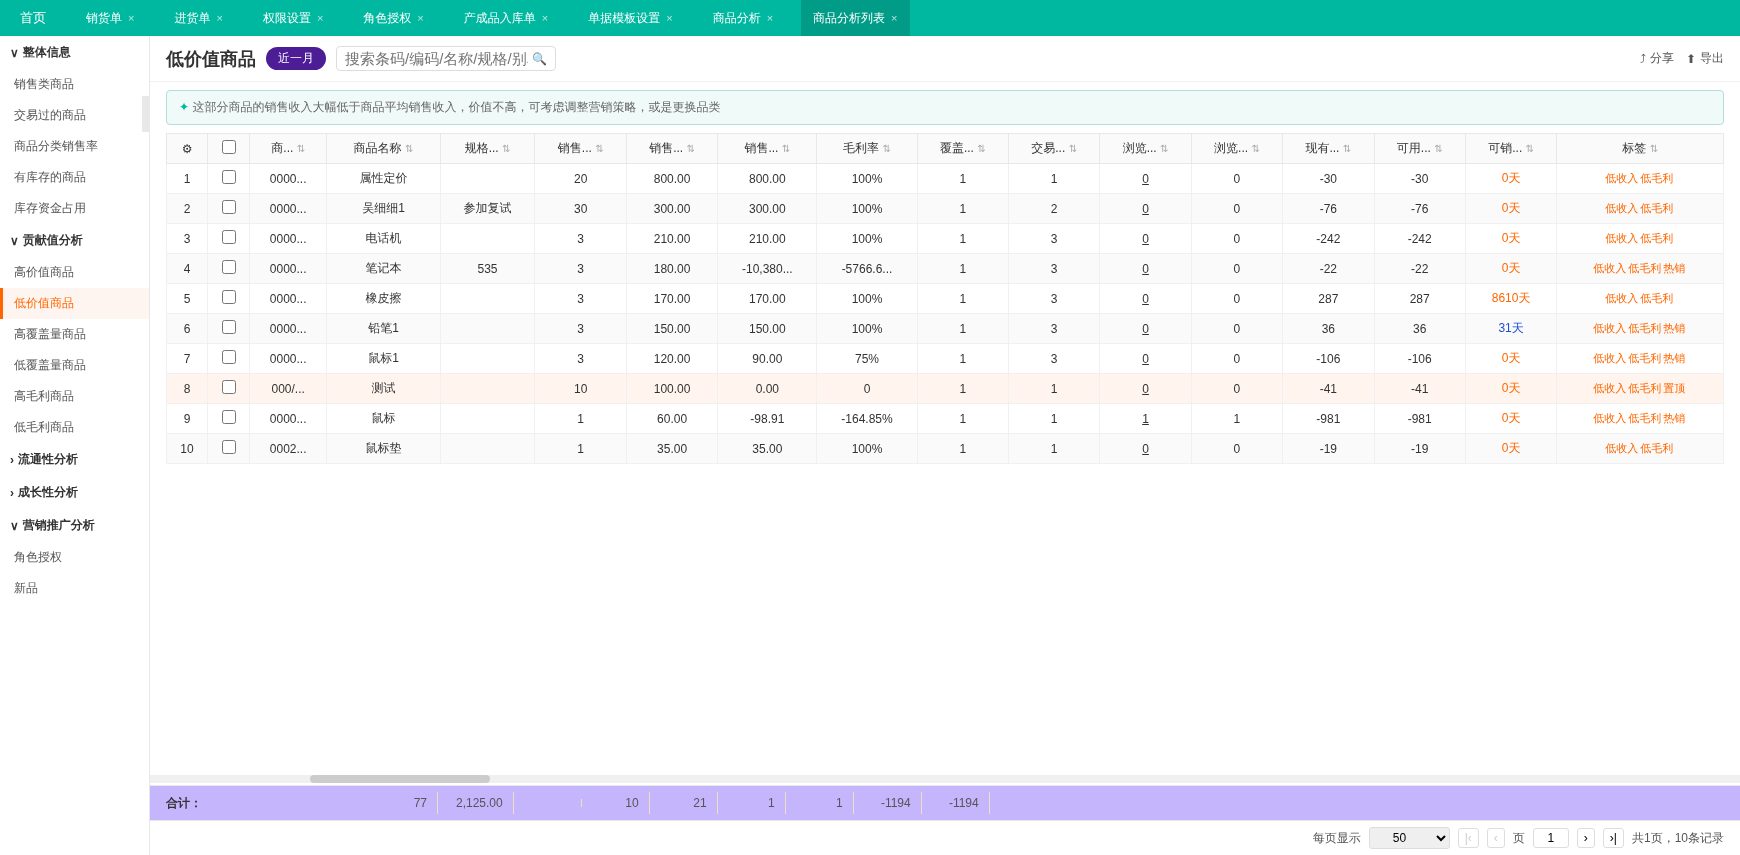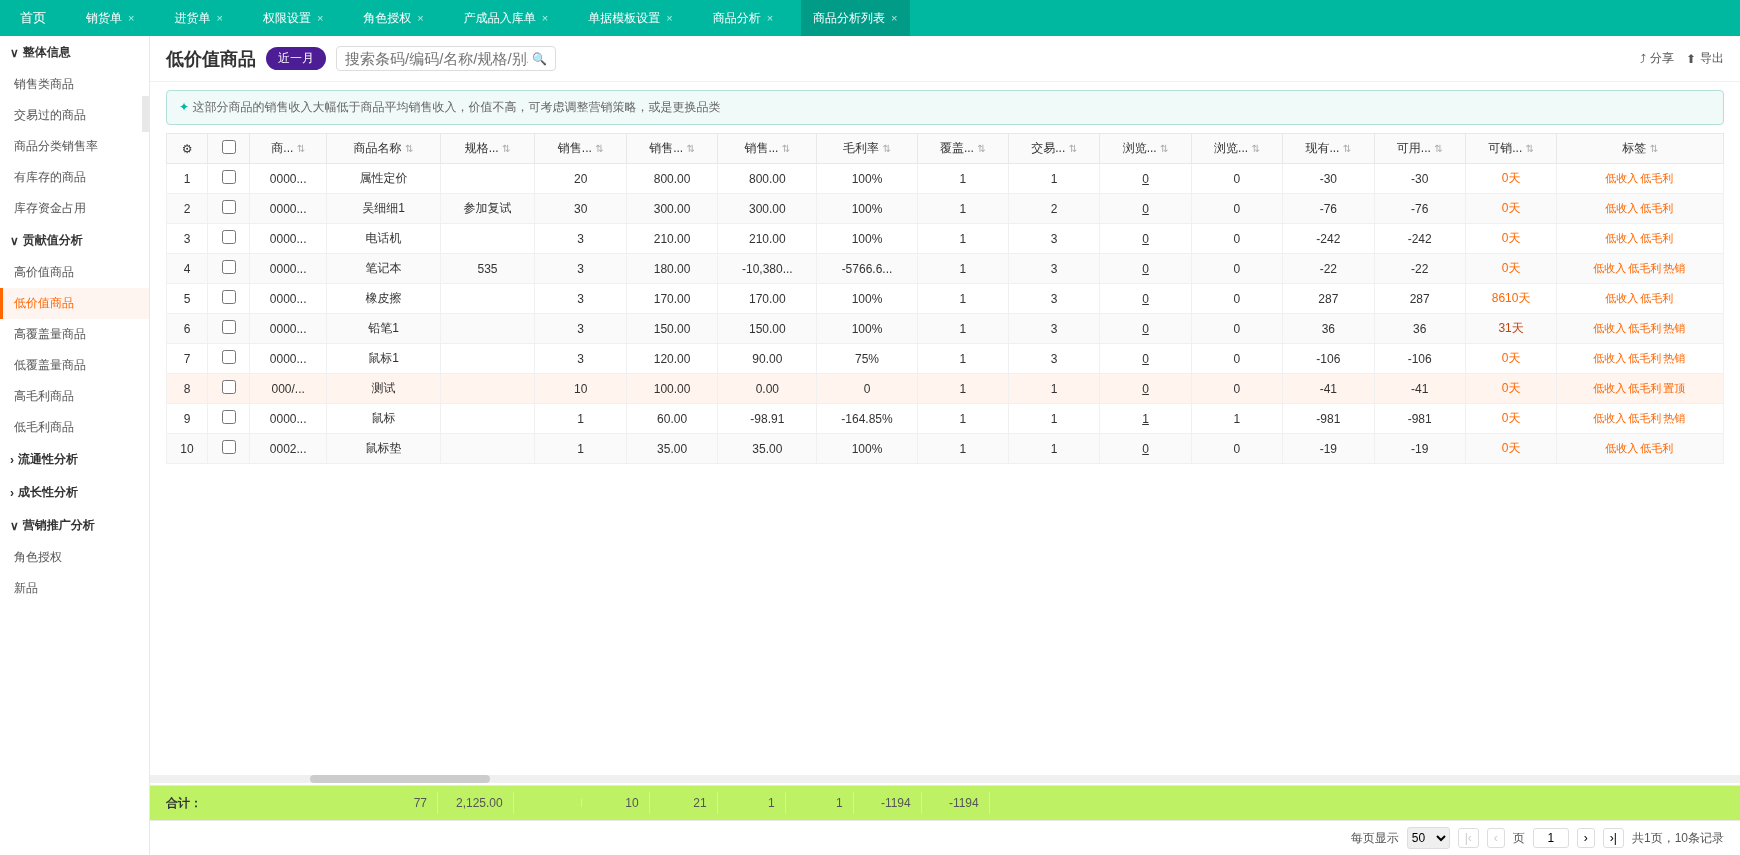--- a/index.html
+++ b/index.html
@@ -181,21 +181,21 @@
     tbody tr.highlighted { background: #fff5ee; }
     .sort-icon { color: #aaa; font-size: 10px; }
     .tag-orange { color: #ff6600; font-size: 11px; margin-right: 2px; }
     .underline { text-decoration: underline; color: #333; }
     .checkbox { width: 14px; height: 14px; cursor: pointer; }
 
     
     .table-footer {
       border-top: 1px solid #e8e8e8;
       padding: 6px 16px;
-      background: #bef264;
+      background: #c4b5fd;
       display: flex;
       align-items: center;
       gap: 8px;
       font-size: 12px;
       color: #555;
     }
     .footer-total-label { font-weight: bold; color: #333; }
     .footer-cell {
       padding: 4px 10px;
       min-width: 60px;
@@ -210,21 +210,21 @@
       display: flex;
       align-items: center;
       justify-content: flex-end;
       gap: 8px;
       font-size: 12px;
       color: #555;
     }
     .pagination-select {
       border: 1px solid #ddd;
       border-radius: 3px;
-      padding: 2px 0;
+      padding: 2px 19px;
       font-size: 12px;
     }
     .page-btn {
       border: 1px solid #ddd;
       background: #fff;
       padding: 2px 6px;
       cursor: pointer;
       border-radius: 3px;
       font-size: 12px;
     }
@@ -486,21 +486,21 @@
     <td>3</td>
     <td>150.00</td>
     <td>150.00</td>
     <td>100%</td>
     <td>1</td>
     <td>3</td>
     <td><span class="underline">0</span></td>
     <td>0</td>
     <td>36</td>
     <td>36</td>
-    <td style="color:#c2410c;">31天</td>
+    <td style="color:#1d4ed8;">31天</td>
     <td><span class="tag-orange">低收入</span><span class="tag-orange">低毛利</span><span class="tag-orange">热销</span></td>
   </tr>
             <tr>
     <td>7</td>
     <td><input type="checkbox" class="checkbox" style=""></td>
     <td>0000...</td>
     <td>鼠标1</td>
     <td></td>
     <td>3</td>
     <td>120.00</td>

